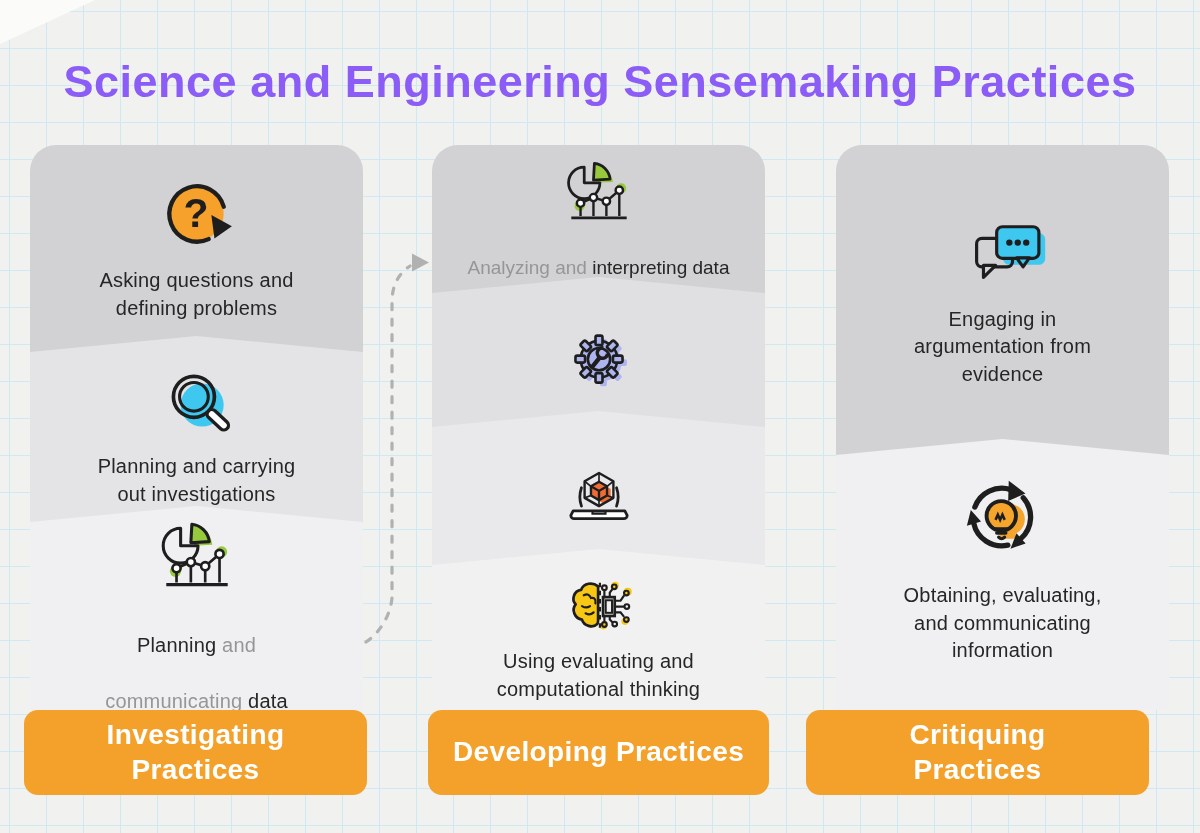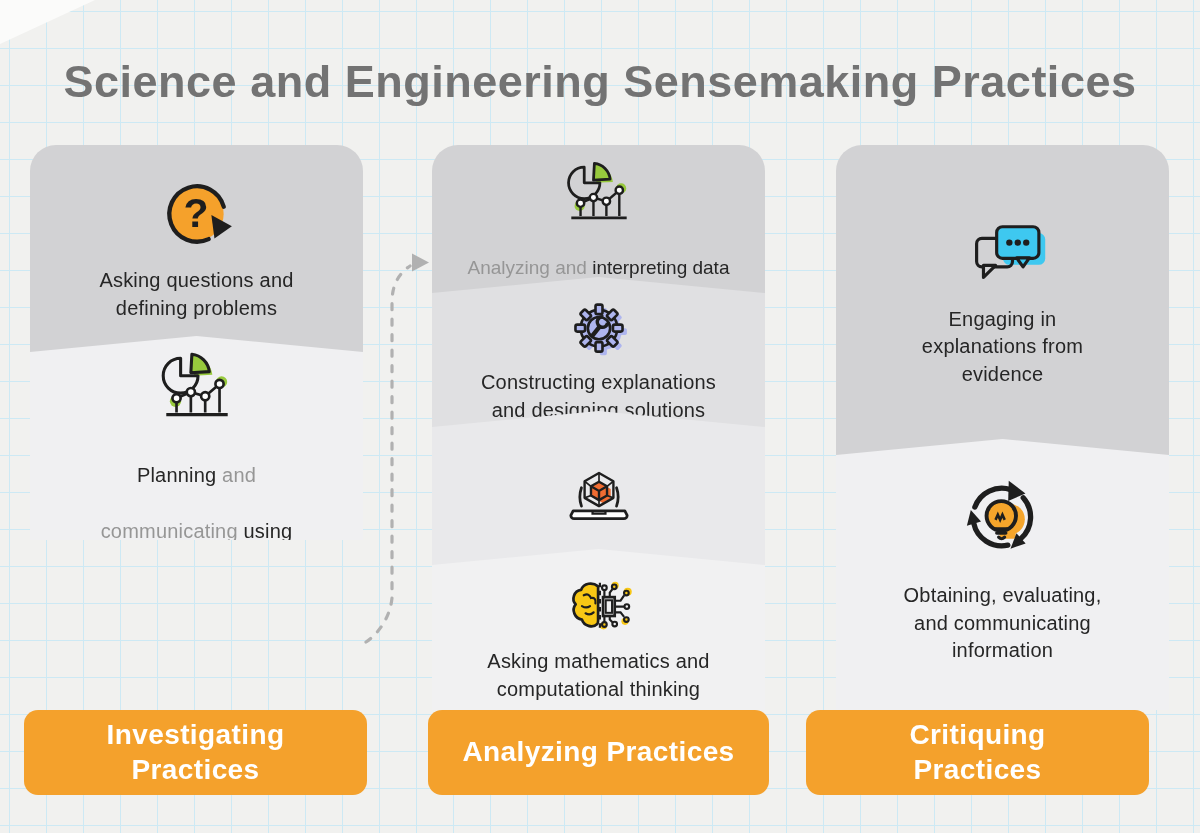--- a/index.html
+++ b/index.html
@@ -9,21 +9,21 @@
     background-color:#F1F1EF;
     background-image:
       linear-gradient(#CDE9F4 1.5px, transparent 1.5px),
       linear-gradient(90deg, #CDE9F4 1.5px, transparent 1.5px);
     background-size:37px 37px;
     background-position:9px 11px;
   }
   .paper-corner{position:absolute;top:0;left:0;width:95px;height:44px;
     background:#FBFBFA;clip-path:polygon(0 0,100% 0,0 100%);}
   .title{position:absolute;top:26px;left:0;right:0;text-align:center;
-    font-size:45px;font-weight:bold;letter-spacing:.5px;color:#737373;}
+    font-size:45px;font-weight:bold;letter-spacing:.5px;color:#8b5cf6;}
   .column{position:absolute;top:145px;width:333px;}
   .col1{left:30px}.col2{left:432px}.col3{left:836px}
   .sec{box-sizing:border-box;display:flex;flex-direction:column;align-items:center;
     justify-content:center;text-align:center;position:relative;}
   .sec.first{border-radius:26px 26px 0 0;}
   .sec.notch{margin-top:-16px;clip-path:polygon(0 16px,50% 0,100% 16px,100% 100%,0 100%);padding-top:16px;}
   .label{font-size:20px;font-weight:normal;letter-spacing:.2px;color:#262626;
     line-height:1.38;white-space:pre-line;}
   .label .muted{color:#969696;}
   .label.fit{font-size:19px;letter-spacing:0;}
@@ -51,41 +51,55 @@
         <circle cx="39" cy="38" r="26" fill="#F5A12B"></circle>
         <path d="M 65.1 31 A 27 27 0 1 0 50.4 62.5" fill="none" stroke="#1e1e1e" stroke-width="4.2" stroke-linecap="round"></path>
         <text x="38" y="51" font-size="40" font-weight="bold" fill="#1e1e1e" text-anchor="middle" font-family="Liberation Sans, sans-serif">?</text>
         <polygon points="53,39 73,50 56,62" fill="#1e1e1e"></polygon>
       </svg>
     </div>
     <div class="label">Asking questions and
 defining problems</div>
   </div>
 
+  <div class="sec notch" style="height:186px;background:#E4E4E6;gap:8px">
+    <div class="icon">
+      <svg width="84" height="80" viewBox="0 0 80 78">
+        <circle cx="45" cy="39" r="21" fill="#3EC8F0"></circle>
+        <circle cx="37" cy="31" r="20" fill="none" stroke="#1e1e1e" stroke-width="3.6"></circle>
+        <circle cx="37" cy="31" r="14" fill="none" stroke="#1e1e1e" stroke-width="3"></circle>
+        <g transform="rotate(43 51.5 44.5)">
+          <rect x="51.5" y="40.5" width="25" height="9" rx="4.5" fill="#fff" stroke="#1e1e1e" stroke-width="3.2"></rect>
+        </g>
+      </svg>
+    </div>
+    <div class="label">Planning and carrying
+out investigations</div>
+  </div>
 
   <div class="sec notch" style="height:204px;background:#F0F0F2;gap:8px">
     <div class="icon">
       <svg width="86" height="80" viewBox="0 0 84 78">
         <path d="M 40 10 A 19 19 0 0 1 57 27 L 39 28 Z" fill="#97C93D"></path>
         <path d="M 37 7 A 19 19 0 0 1 54 24 L 36 25 Z" fill="#97C93D" stroke="#1e1e1e" stroke-width="3" stroke-linejoin="round"></path>
         <path d="M 26 11 A 17 17 0 1 0 43 28 L 26 28 Z" fill="none" stroke="#1e1e1e" stroke-width="3" stroke-linejoin="round"></path>
         <circle cx="21" cy="53" r="5.5" fill="#97C93D"></circle>
         <circle cx="66" cy="34" r="5.5" fill="#97C93D"></circle>
         <path d="M22 64 V50 M36 64 V44 M50 64 V48 M64 64 V36" stroke="#1e1e1e" stroke-width="2.6"></path>
         <polyline points="22,50 36,44 50,48 64,36" fill="none" stroke="#1e1e1e" stroke-width="2.6"></polyline>
         <circle cx="22" cy="50" r="4" fill="#fff" stroke="#1e1e1e" stroke-width="2.6"></circle>
         <circle cx="36" cy="44" r="4" fill="#fff" stroke="#1e1e1e" stroke-width="2.6"></circle>
         <circle cx="50" cy="48" r="4" fill="#fff" stroke="#1e1e1e" stroke-width="2.6"></circle>
         <circle cx="64" cy="36" r="4" fill="#fff" stroke="#1e1e1e" stroke-width="2.6"></circle>
         <path d="M 12 66 H 72" stroke="#1e1e1e" stroke-width="3"></path>
       </svg>
     </div>
     <div class="label">
       <span>Planning</span><span class="muted"> and</span><br>
-      <span class="muted">communicating</span><span> using</span>
+      <span class="muted">communicating</span><span> data</span>
     </div>
   </div>
 </section>
 
 <section class="column col2">
   <div class="sec first" style="height:148px;background:#D2D2D4;gap:0">
     <div class="icon">
       <svg width="78" height="72" viewBox="0 0 84 78">
         <path d="M 40 10 A 19 19 0 0 1 57 27 L 39 28 Z" fill="#97C93D"></path>
         <path d="M 37 7 A 19 19 0 0 1 54 24 L 36 25 Z" fill="#97C93D" stroke="#1e1e1e" stroke-width="3" stroke-linejoin="round"></path>
@@ -129,22 +143,20 @@
           <rect x="35" y="11" width="8" height="11" rx="2" transform="rotate(180 39 38)"></rect>
           <rect x="35" y="11" width="8" height="11" rx="2" transform="rotate(225 39 38)"></rect>
           <rect x="35" y="11" width="8" height="11" rx="2" transform="rotate(270 39 38)"></rect>
           <rect x="35" y="11" width="8" height="11" rx="2" transform="rotate(315 39 38)"></rect>
         </g>
         <circle cx="39" cy="38" r="12.8" fill="#AEB5EE" stroke="#1e1e1e" stroke-width="3"></circle>
         <path d="M 31.5 46.5 L 39.5 36.5" stroke="#1e1e1e" stroke-width="5" stroke-linecap="round"></path>
         <path d="M 44 25.1 A 6 6 0 1 0 48.9 32" fill="none" stroke="#1e1e1e" stroke-width="4"></path>
       </svg>
     </div>
-    <div class="label">Constructing explanations
-and designing solutions</div>
   </div>
 
   <div class="sec notch" style="height:154px;background:#E9E9EB;gap:8px">
     <div class="icon">
       <svg width="72" height="72" viewBox="0 0 78 78">
         <path d="M43 26.5 L51.7 31.5 L51.7 41.5 L43 46.5 L34.3 41.5 L34.3 31.5 Z" fill="#F06C32"></path>
         <path d="M 20 30 Q 16.5 40 20 50" fill="none" stroke="#1e1e1e" stroke-width="3" stroke-linecap="round"></path>
         <path d="M 58 30 Q 61.5 40 58 50" fill="none" stroke="#1e1e1e" stroke-width="3" stroke-linecap="round"></path>
         <polygon points="39,14 54.6,23 54.6,41 39,50 23.4,41 23.4,23" fill="none" stroke="#1e1e1e" stroke-width="2.6" stroke-linejoin="round"></polygon>
         <path d="M23.4 23 L30.3 28.5 M54.6 23 L47.7 28.5 M23.4 41 L30.3 38.5 M54.6 41 L47.7 38.5 M39 14 V23.5 M39 43.5 V50" stroke="#1e1e1e" stroke-width="1.8"></path>
@@ -171,41 +183,41 @@
         <circle cx="71" cy="38.5" r="2.6" fill="none" stroke="#1e1e1e" stroke-width="2.4"></circle>
         <circle cx="70.5" cy="53" r="2.6" fill="none" stroke="#1e1e1e" stroke-width="2.4"></circle>
         <circle cx="46" cy="17.5" r="2.6" fill="none" stroke="#1e1e1e" stroke-width="2.4"></circle>
         <circle cx="57" cy="16.5" r="2.6" fill="none" stroke="#1e1e1e" stroke-width="2.4"></circle>
         <circle cx="46" cy="58.5" r="2.6" fill="none" stroke="#1e1e1e" stroke-width="2.4"></circle>
         <circle cx="57.5" cy="58" r="2.6" fill="none" stroke="#1e1e1e" stroke-width="2.4"></circle>
         <rect x="44.5" y="28" width="13" height="21" fill="#F0F0F1" stroke="#1e1e1e" stroke-width="3"></rect>
         <rect x="47.5" y="31.5" width="7" height="14" fill="none" stroke="#1e1e1e" stroke-width="2.2"></rect>
       </svg>
     </div>
-    <div class="label">Asking mathematics and
+    <div class="label">Using evaluating and
 computational thinking</div>
   </div>
 </section>
 
 <section class="column col3">
   <div class="sec first" style="height:310px;background:#D2D2D4;gap:18px">
     <div class="icon">
       <svg width="90" height="76" viewBox="0 0 84 72">
         <rect x="42" y="20" width="40" height="30" rx="6" fill="#3EC8F0"></rect>
         <rect x="17" y="25" width="34" height="27" rx="5" fill="none" stroke="#1e1e1e" stroke-width="3"></rect>
         <path d="M 23.5 50.5 L 23.5 62 L 35 50.5 Z" fill="#D2D2D4" stroke="#1e1e1e" stroke-width="3" stroke-linejoin="round"></path>
         <rect x="36" y="14" width="40" height="30" rx="5.5" fill="#3EC8F0" stroke="#1e1e1e" stroke-width="3"></rect>
         <path d="M 55 43.5 L 61 52 L 67 43.5 Z" fill="#3EC8F0" stroke="#1e1e1e" stroke-width="3" stroke-linejoin="round"></path>
         <circle cx="48" cy="29" r="3" fill="#1e1e1e"></circle>
         <circle cx="56" cy="29" r="3" fill="#1e1e1e"></circle>
         <circle cx="64" cy="29" r="3" fill="#1e1e1e"></circle>
       </svg>
     </div>
     <div class="label">Engaging in
-explanations from
+argumentation from
 evidence</div>
   </div>
 
   <div class="sec notch" style="height:271px;background:#F0F0F2;gap:20px;padding-bottom:28px">
     <div class="icon">
       <svg width="92" height="90" viewBox="0 0 80 78">
         <circle cx="45.5" cy="41" r="13.5" fill="#F5A52B"></circle>
         <rect x="37" y="49" width="14" height="9" rx="3" fill="#F5A52B"></rect>
         <path d="M 15.5 30.4 A 25 25 0 0 1 46.7 15.2" fill="none" stroke="#1e1e1e" stroke-width="4.6" stroke-linecap="round"></path>
         <polygon points="45,7.5 59.5,18.5 44.5,25" fill="#1e1e1e"></polygon>
@@ -225,15 +237,15 @@
   </div>
 </section>
 
 <svg class="arrow-overlay" width="1200" height="833">
   <path d="M 366 642 C 378 634 390 618 392 598 L 392 302 C 392 286 398 274 410 266" fill="none" stroke="#B1B1B1" stroke-width="3.2" stroke-linecap="round" stroke-dasharray="6 9.5"></path>
   <polygon points="412,253.5 429,262.5 412,271.5" fill="#B1B1B1"></polygon>
 </svg>
 
 <div class="banner b1">Investigating
 Practices</div>
-<div class="banner b2">Analyzing Practices</div>
+<div class="banner b2">Developing Practices</div>
 <div class="banner b3">Critiquing
 Practices</div>
 
 </body></html>

